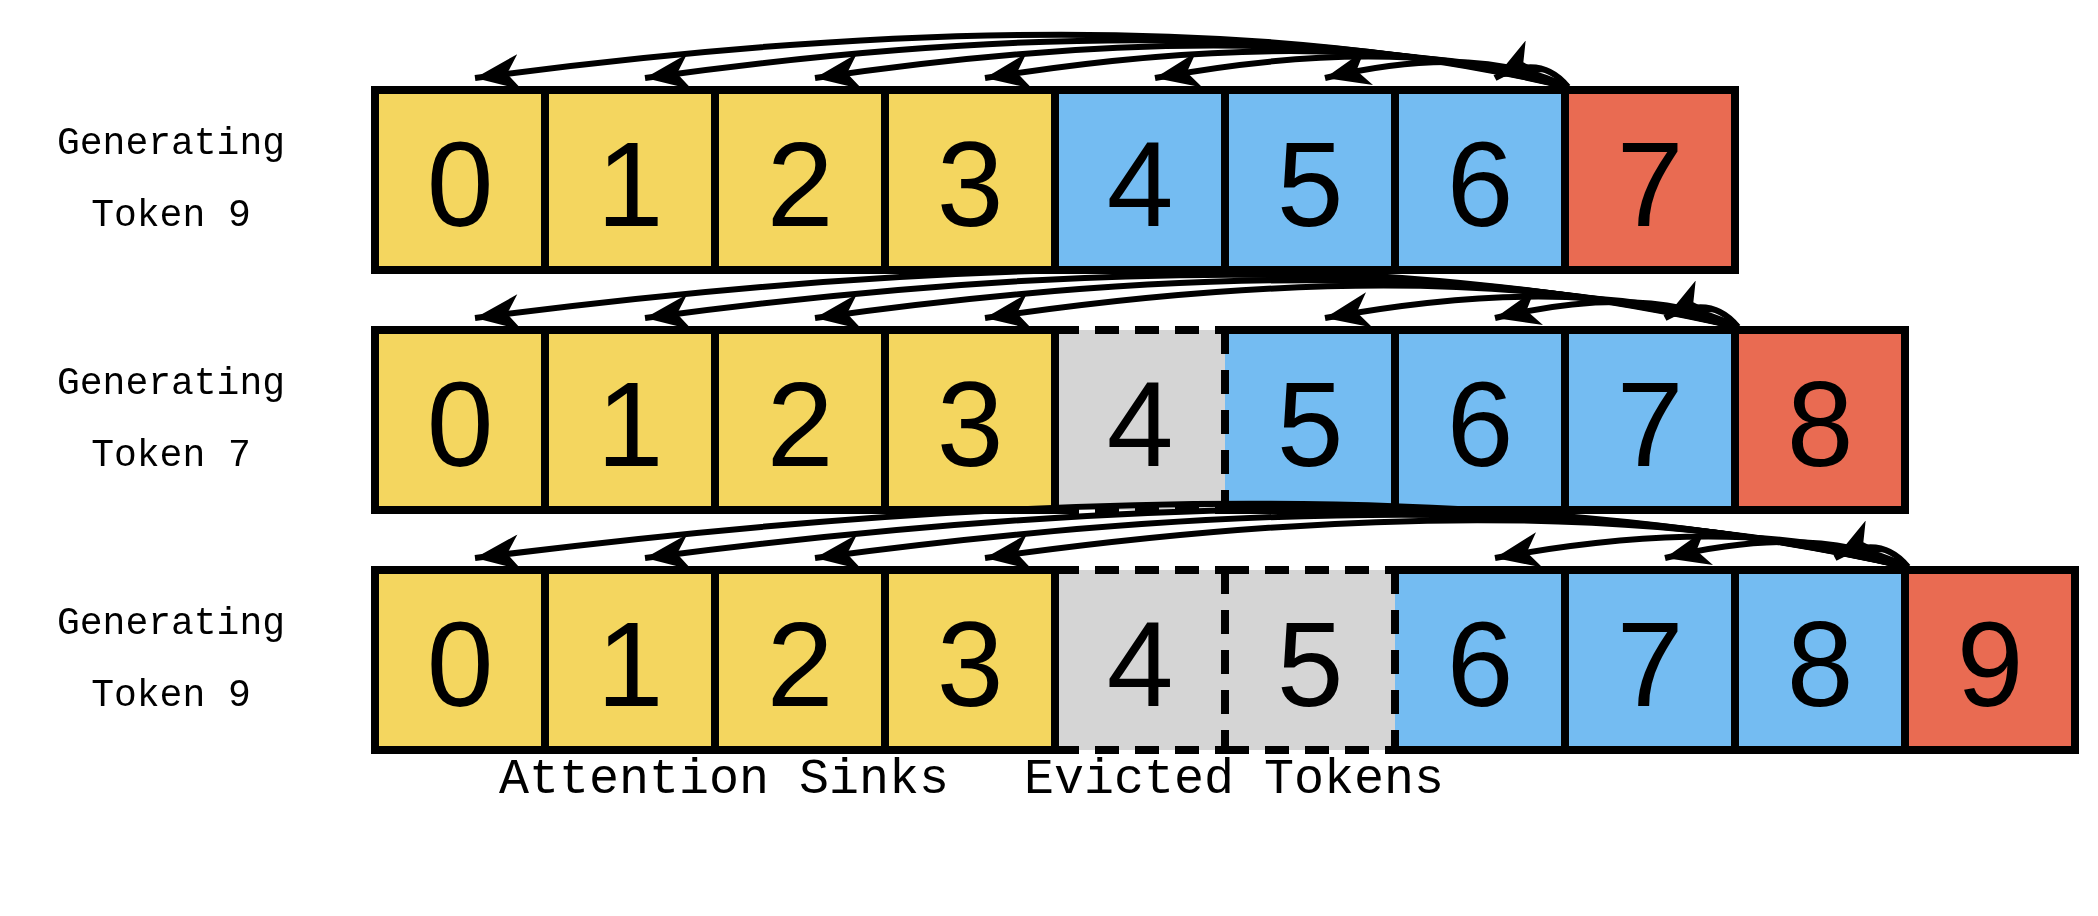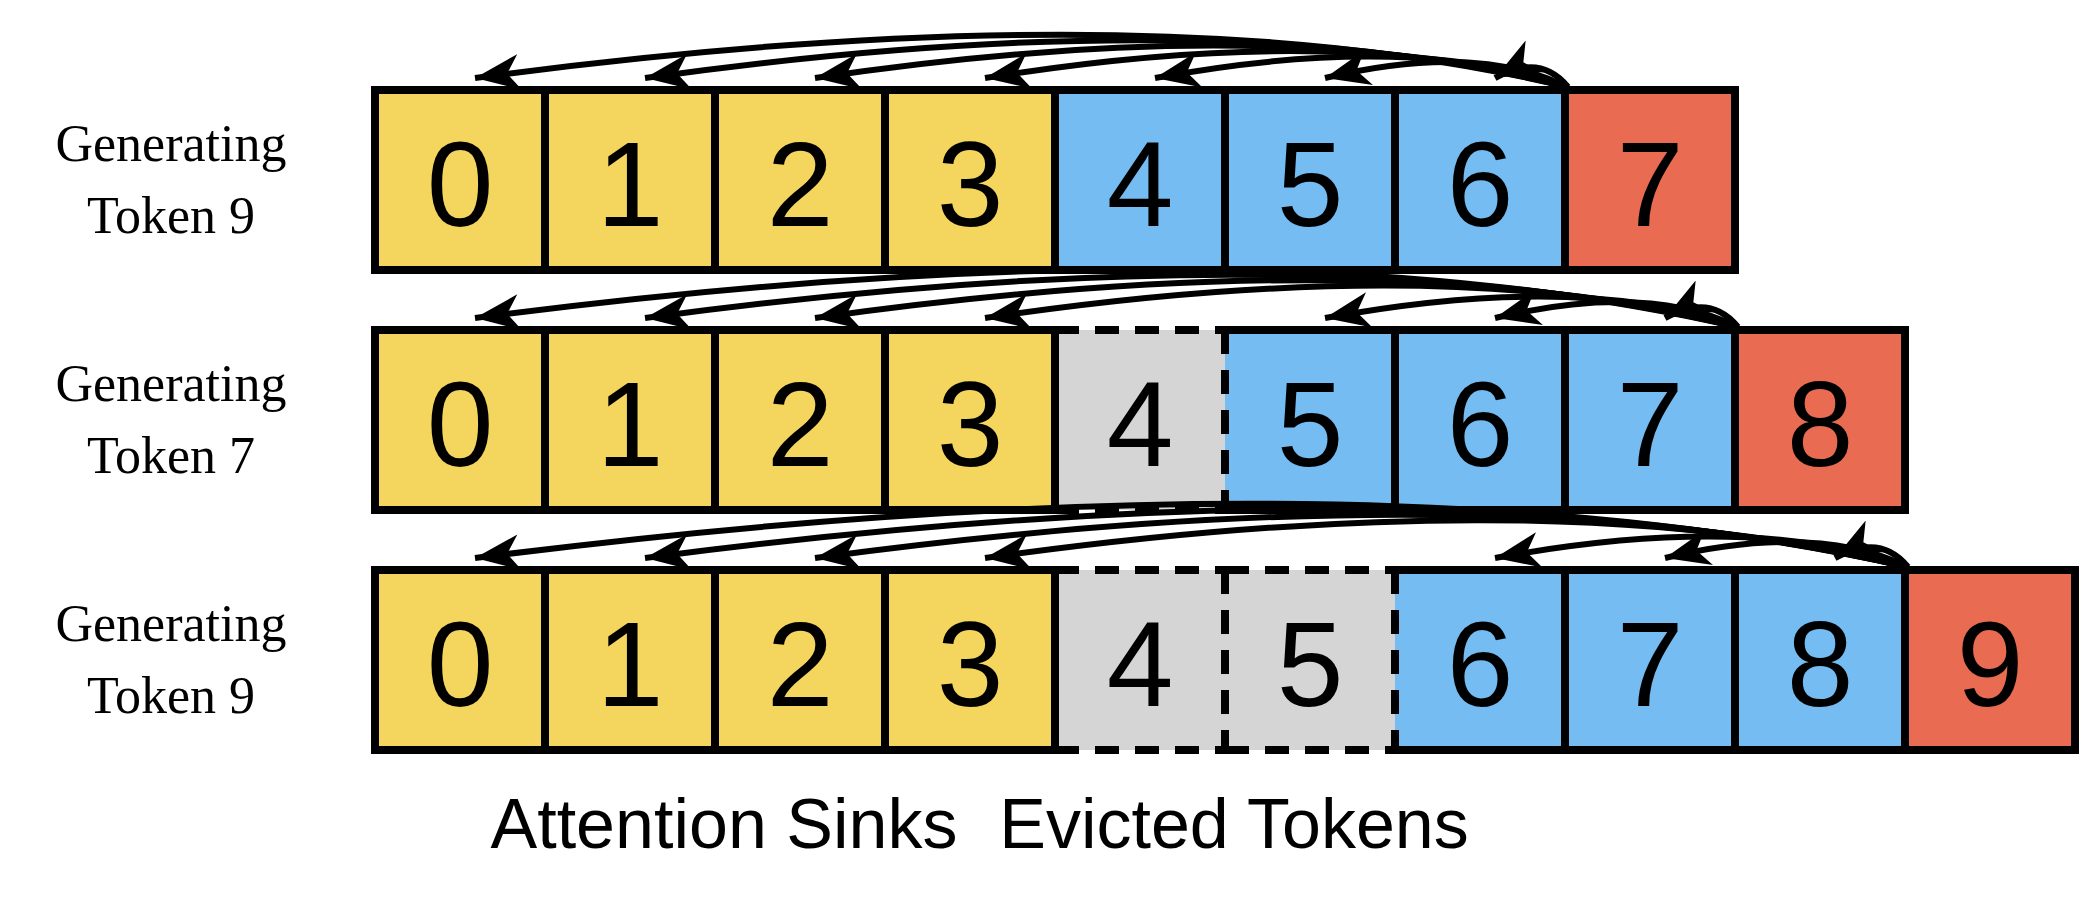--- a/index.html
+++ b/index.html
@@ -8,34 +8,34 @@
     width:2098px;height:916px;
     background:#ffffff;
     overflow:hidden;
     font-family:"Liberation Serif", serif;
   }
   #diagram-svg{position:absolute;left:0;top:0;}
   .row-label{
     position:absolute;
     left:10px;width:322px;
     text-align:center;
-    font-family:Liberation Serif, serif;
-    font-size:52px;
+    font-family:Liberation Mono, monospace;
+    font-size:38px;
     line-height:72px;
     color:#000;
   }
   .row-label.r1{top:108px;}
   .row-label.r2{top:348px;}
   .row-label.r3{top:588px;}
   .legend-label{
     position:absolute;
-    top:792px;
+    top:748px;
     transform:translateX(-50%);
-    font-family:Liberation Sans, sans-serif;
-    font-size:70px;
+    font-family:Liberation Mono, monospace;
+    font-size:50px;
     line-height:64px;
     white-space:nowrap;
     color:#000;
   }
   .legend-label.l1{left:724px;}
   .legend-label.l2{left:1226px;margin-left:8px;}
   .legend-label.l3{left:1730px;}
 </style>
 </head>
 <body>

